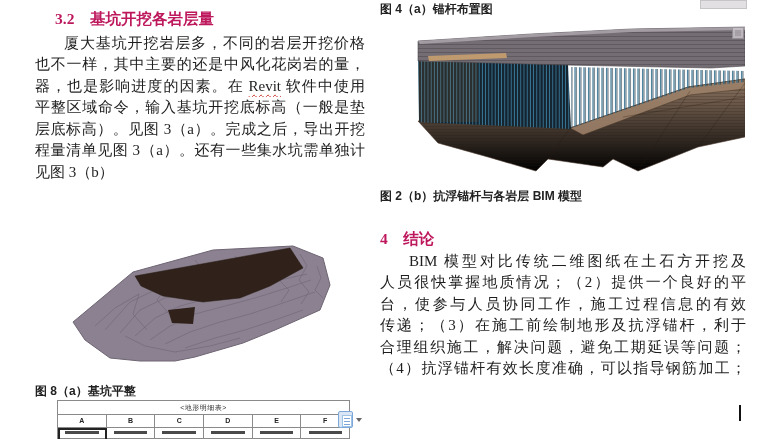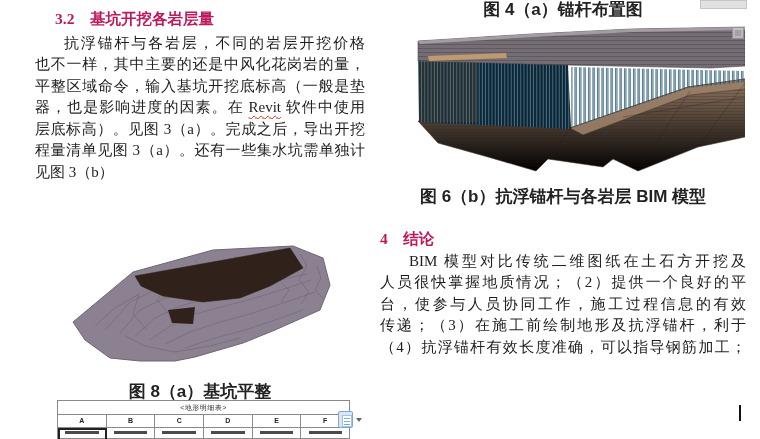--- a/index.html
+++ b/index.html
@@ -11,21 +11,21 @@
   .abs{position:absolute;}
   .heading{
     font-family:Liberation Serif, serif;
     font-weight:bold;font-size:15.5px;line-height:18px;color:#be185d;
   }
   .ln{font-size:15px;height:21.45px;line-height:21.45px;overflow:hidden;}
   .fill{text-align:justify;text-align-last:justify;}
   .indent{padding-left:29px;}
   .cap{
     font-family:"Liberation Sans","DejaVu Sans",sans-serif;
-    font-weight:bold;font-size:17px;color:#222;text-align:center;line-height:15px;
+    font-weight:bold;font-size:12px;color:#222;line-height:15px;
   }
   .spell{
     text-decoration:underline wavy #cc2a1d 1px;
     text-underline-offset:3px;
   }
   
   .fig{display:block;}
   
   .sched{
     left:57px;top:400px;width:293px;height:39px;
@@ -68,24 +68,24 @@
     background:#c9c4c9;border:1px solid #9a949a;opacity:.85;box-sizing:border-box;
   }
   .viewcube i{display:block;margin:2px;height:6px;background:#b0aab0;}
 </style>
 </head>
 <body>
 
 <div class="abs heading" style="left:55px;top:10px;width:310px;">3.2　基坑开挖各岩层量</div>
 
 <div class="abs" style="left:35px;top:33px;width:330px;">
-  <div class="ln fill indent">抗浮锚杆与各岩层，不同的岩层开挖价格</div>
+  <div class="ln fill indent">厦大基坑开挖岩层多，不同的岩层开挖价格</div>
   <div class="ln fill">也不一样，其中主要的还是中风化花岗岩的量，</div>
+  <div class="ln fill"><span>器，也是影响进度的因素。在 </span><span class="spell">Revit</span><span> 软件中使用</span></div>
   <div class="ln fill">平整区域命令，输入基坑开挖底标高（一般是垫</div>
-  <div class="ln fill"><span>器，也是影响进度的因素。在 </span><span class="spell">Revit</span><span> 软件中使用</span></div>
   <div class="ln fill">层底标高）。见图 3（a）。完成之后，导出开挖工</div>
   <div class="ln fill">程量清单见图 3（a）。还有一些集水坑需单独计算</div>
   <div class="ln">见图 3（b）</div>
 </div>
 
 <div class="abs" style="left:35px;top:230px;width:330px;height:152px;">
   <svg class="fig" width="330" height="152" viewBox="0 0 330 152">
     <polygon points="38,92 98,42 178,20 258,16 288,28 295,55 285,80 240,100 208,113 160,127 140,131 105,131 75,128 50,110" fill="#8b8190" stroke="#6e6573" stroke-width="1"></polygon>
     <g stroke="#6a6170" stroke-width="0.6" fill="none" opacity="0.85">
       <polyline points="70,100 95,72 120,60 150,54 185,45 225,38 260,30"></polyline>
@@ -192,24 +192,25 @@
     <polygon points="20,16 133,9 233,4 347,2 347,41 313,43 167,40 20,36" fill="url(#pGstripe)"></polygon>
     <polygon points="20,16 133,9 233,4 347,2 347,5 235,7 135,12 22,19" fill="#a39da3"></polygon>
 
     <polygon points="30,31 108,28 109,33 31,36" fill="#bf9a6e"></polygon>
   </svg>
 </div>
 <div class="abs viewcube">
     <i></i>
   </div>
 
-<div class="abs cap" style="left:380px;top:189px;width:366px;">图 6（b）抗浮锚杆与各岩层 BIM 模型</div>
+<div class="abs cap" style="left:380px;top:189px;width:366px;">图 2（b）抗浮锚杆与各岩层 BIM 模型</div>
 
 <div class="abs heading" style="left:380px;top:230px;width:340px;">4　结论</div>
 
 <div class="abs" style="left:380px;top:251px;width:366px;">
   <div class="ln fill indent">BIM 模型对比传统二维图纸在土石方开挖及</div>
   <div class="ln fill">人员很快掌握地质情况；（2）提供一个良好的平</div>
   <div class="ln fill">台，使参与人员协同工作，施工过程信息的有效</div>
   <div class="ln fill">传递；（3）在施工前绘制地形及抗浮锚杆，利于</div>
+  <div class="ln fill">合理组织施工，解决问题，避免工期延误等问题；</div>
   <div class="ln fill">（4）抗浮锚杆有效长度准确，可以指导钢筋加工；</div>
 </div>
 <div class="abs caret"></div>
 
 </body></html>

